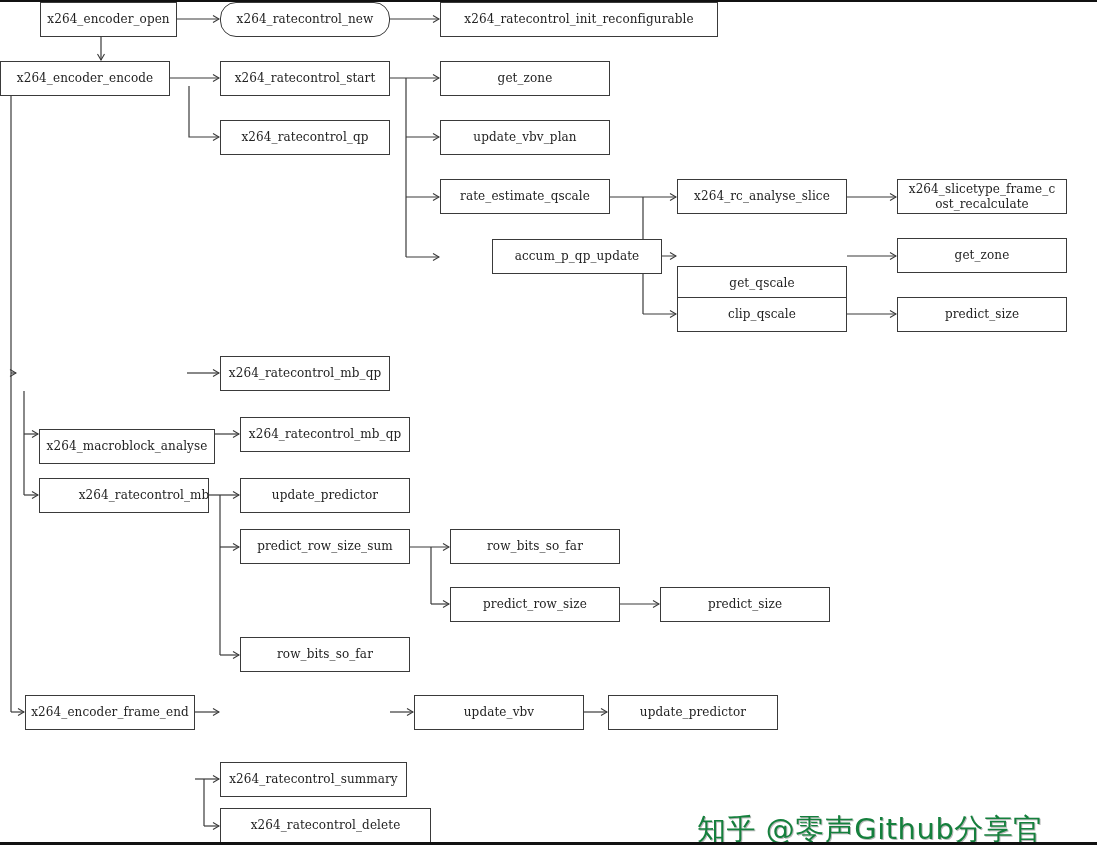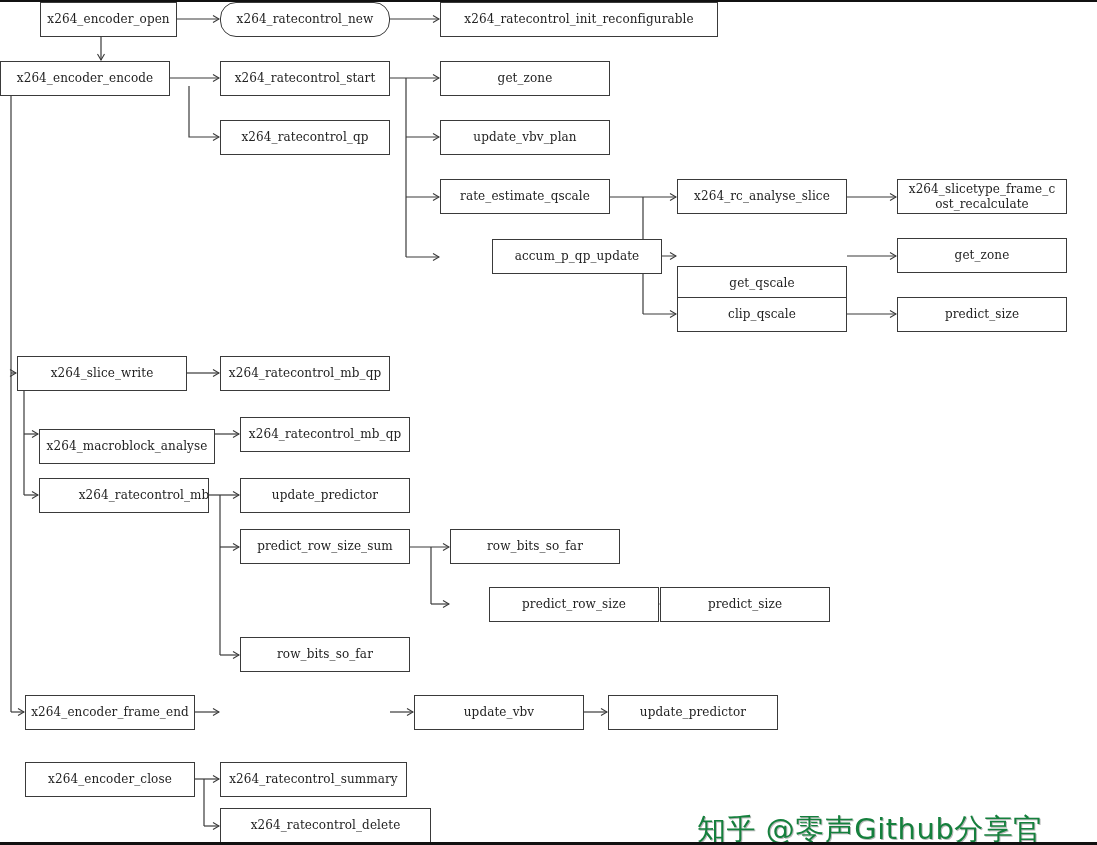--- a/index.html
+++ b/index.html
@@ -119,33 +119,31 @@
   <div class="node" style="left:440px;top:120px;width:170px;height:35px;">update_vbv_plan</div>
   <div class="node" style="left:440px;top:179px;width:170px;height:35px;">rate_estimate_qscale</div>
   <div class="node" style="left:677px;top:179px;width:170px;height:35px;">x264_rc_analyse_slice</div>
   <div class="node" style="left:897px;top:179px;width:170px;height:35px;line-height:1.25;">x264_slicetype_frame_c
 ost_recalculate</div>
   <div class="node" style="left:460px;top:239px;width:170px;height:35px;margin-left:32px;">accum_p_qp_update</div>
   <div class="node" style="left:677px;top:238px;width:170px;height:35px;margin-top:28px;">get_qscale</div>
   <div class="node" style="left:897px;top:238px;width:170px;height:35px;">get_zone</div>
   <div class="node" style="left:677px;top:297px;width:170px;height:35px;">clip_qscale</div>
   <div class="node" style="left:897px;top:297px;width:170px;height:35px;">predict_size</div>
-  <div class="node" style="left:17px;top:356px;width:170px;height:35px;">x264_slice_write</div>
   <div class="node" style="left:220px;top:356px;width:170px;height:35px;">x264_ratecontrol_mb_qp</div>
   <div class="node" style="left:39px;top:417px;width:176px;height:35px;margin-top:12px;">x264_macroblock_analyse</div>
   <div class="node" style="left:240px;top:417px;width:170px;height:35px;">x264_ratecontrol_mb_qp</div>
   <div class="node" style="left:39px;top:478px;width:170px;height:35px;padding-left:40px;">x264_ratecontrol_mb</div>
   <div class="node" style="left:240px;top:478px;width:170px;height:35px;">update_predictor</div>
   <div class="node" style="left:240px;top:529px;width:170px;height:35px;">predict_row_size_sum</div>
   <div class="node" style="left:450px;top:529px;width:170px;height:35px;">row_bits_so_far</div>
-  <div class="node" style="left:450px;top:587px;width:170px;height:35px;margin-left:39px;">predict_row_size</div>
+  <div class="node" style="left:450px;top:587px;width:170px;height:35px;">predict_row_size</div>
   <div class="node" style="left:660px;top:587px;width:170px;height:35px;">predict_size</div>
   <div class="node" style="left:240px;top:637px;width:170px;height:35px;">row_bits_so_far</div>
   <div class="node" style="left:25px;top:695px;width:170px;height:35px;">x264_encoder_frame_end</div>
   <div class="node" style="left:414px;top:695px;width:170px;height:35px;">update_vbv</div>
   <div class="node" style="left:608px;top:695px;width:170px;height:35px;">update_predictor</div>
-  <div class="node" style="left:25px;top:762px;width:170px;height:35px;">x264_encoder_close</div>
   <div class="node" style="left:220px;top:762px;width:187px;height:35px;">x264_ratecontrol_summary</div>
   <div class="node" style="left:220px;top:808px;width:211px;height:35px;">x264_ratecontrol_delete</div>
 
   <div class="watermark">知乎 @零声Github分享官</div>
   <div class="frame-bottom"></div>
 </div>
 
 </body></html>

